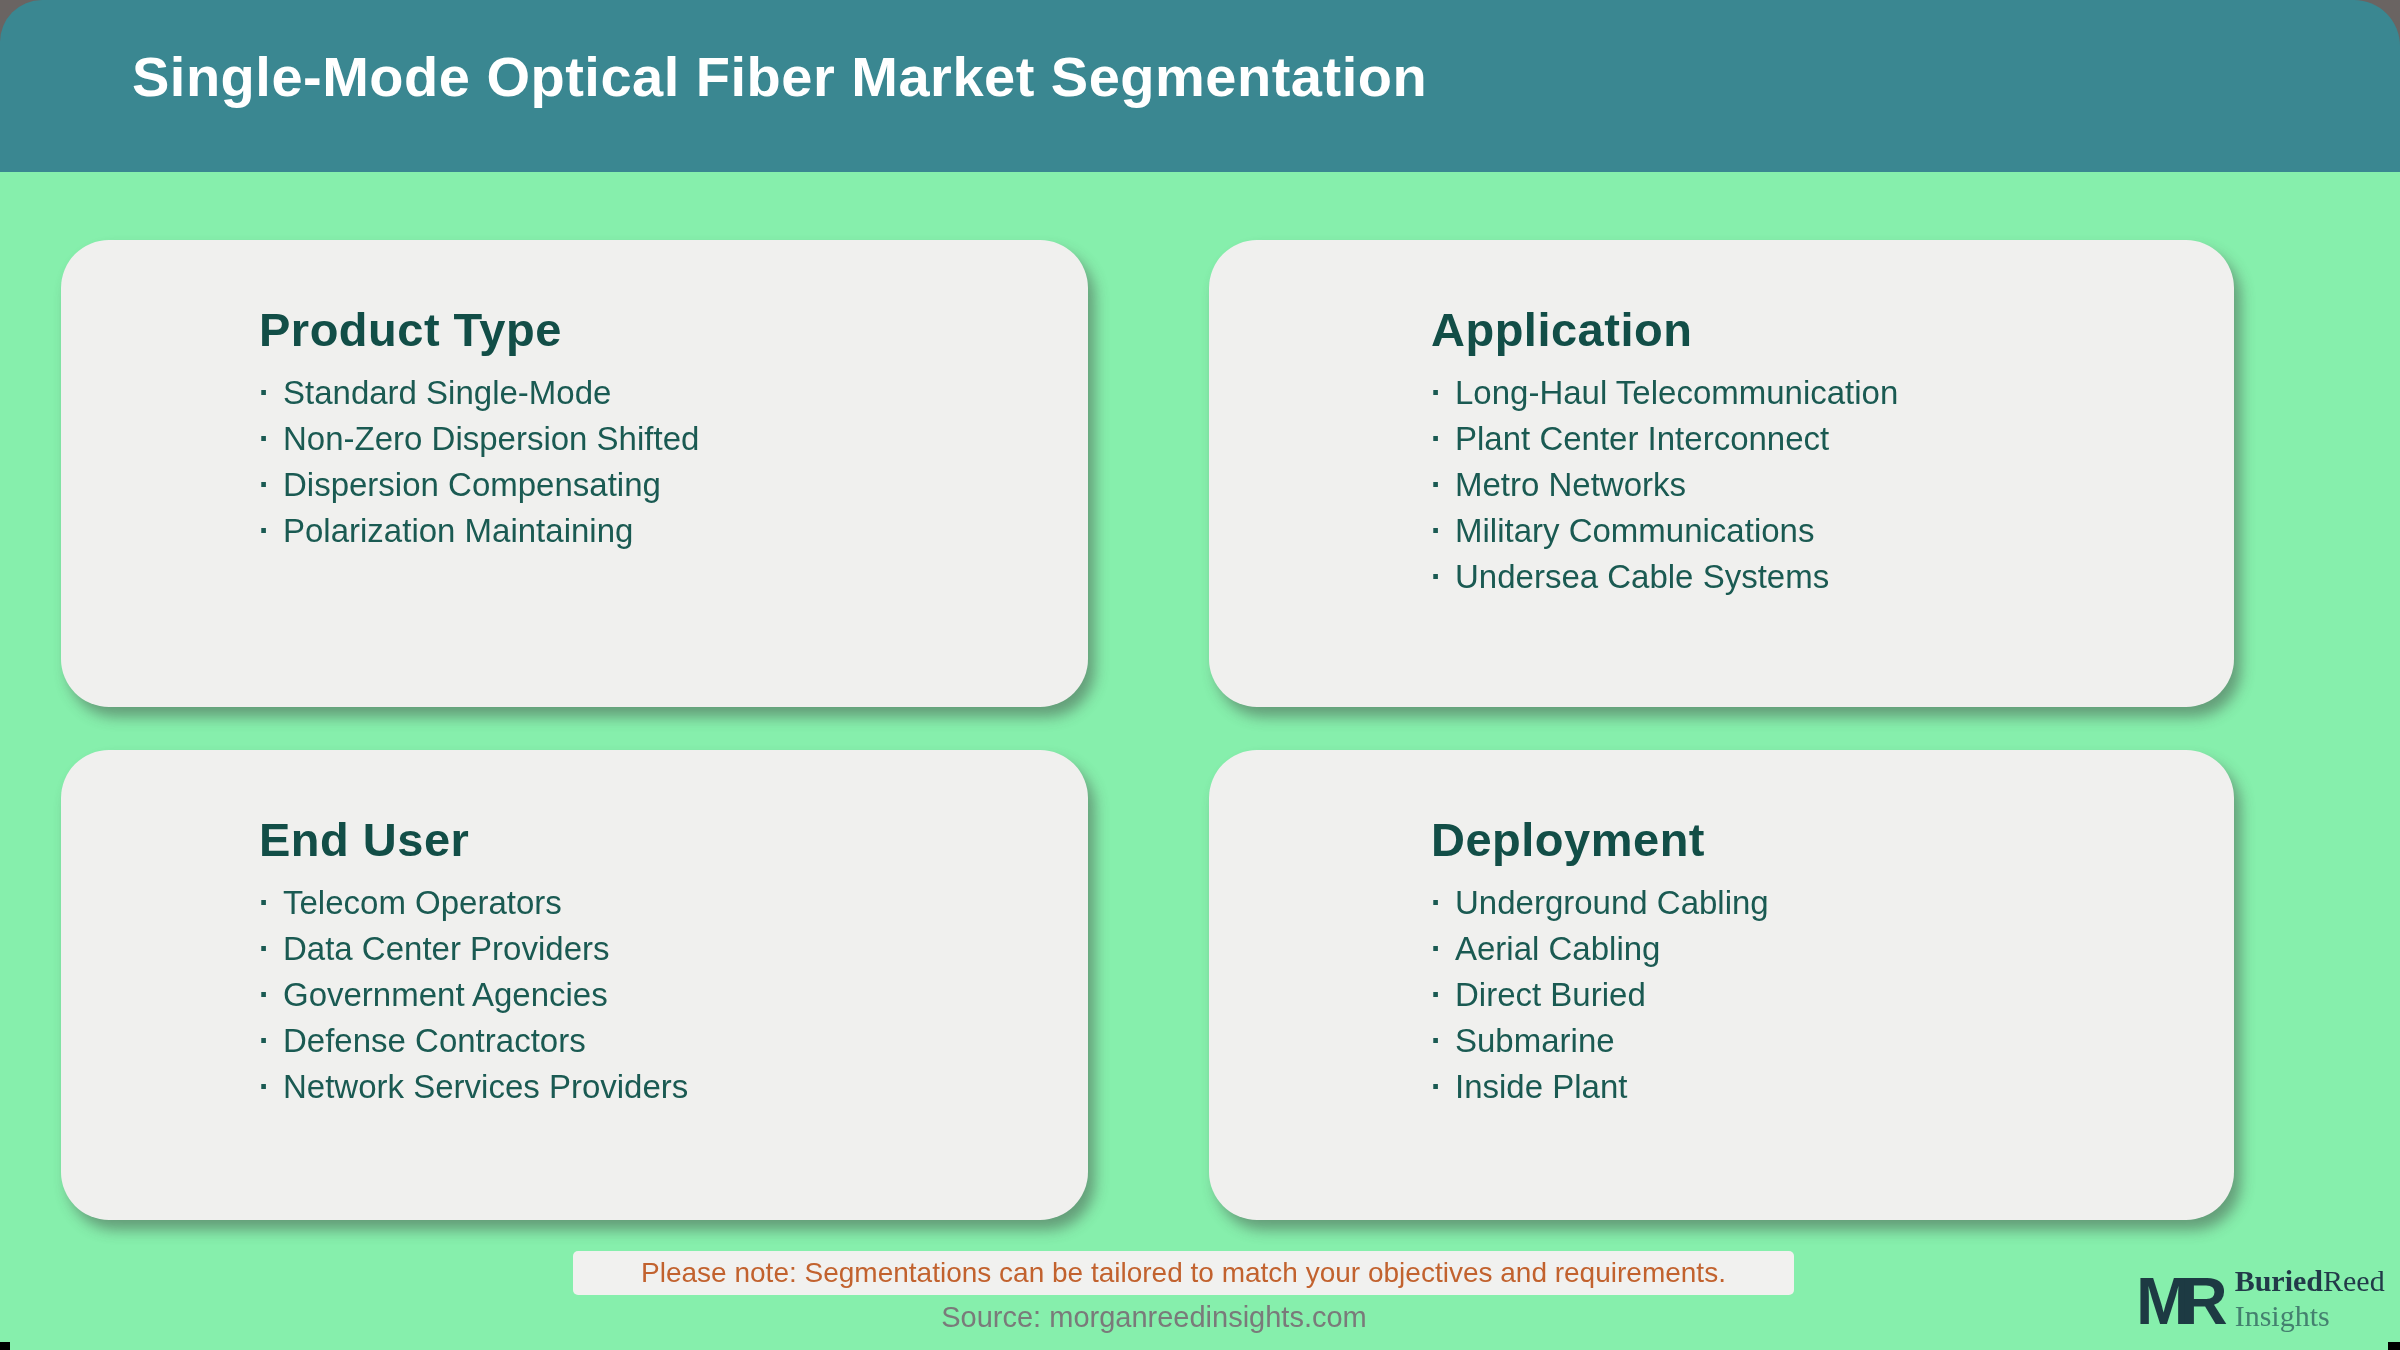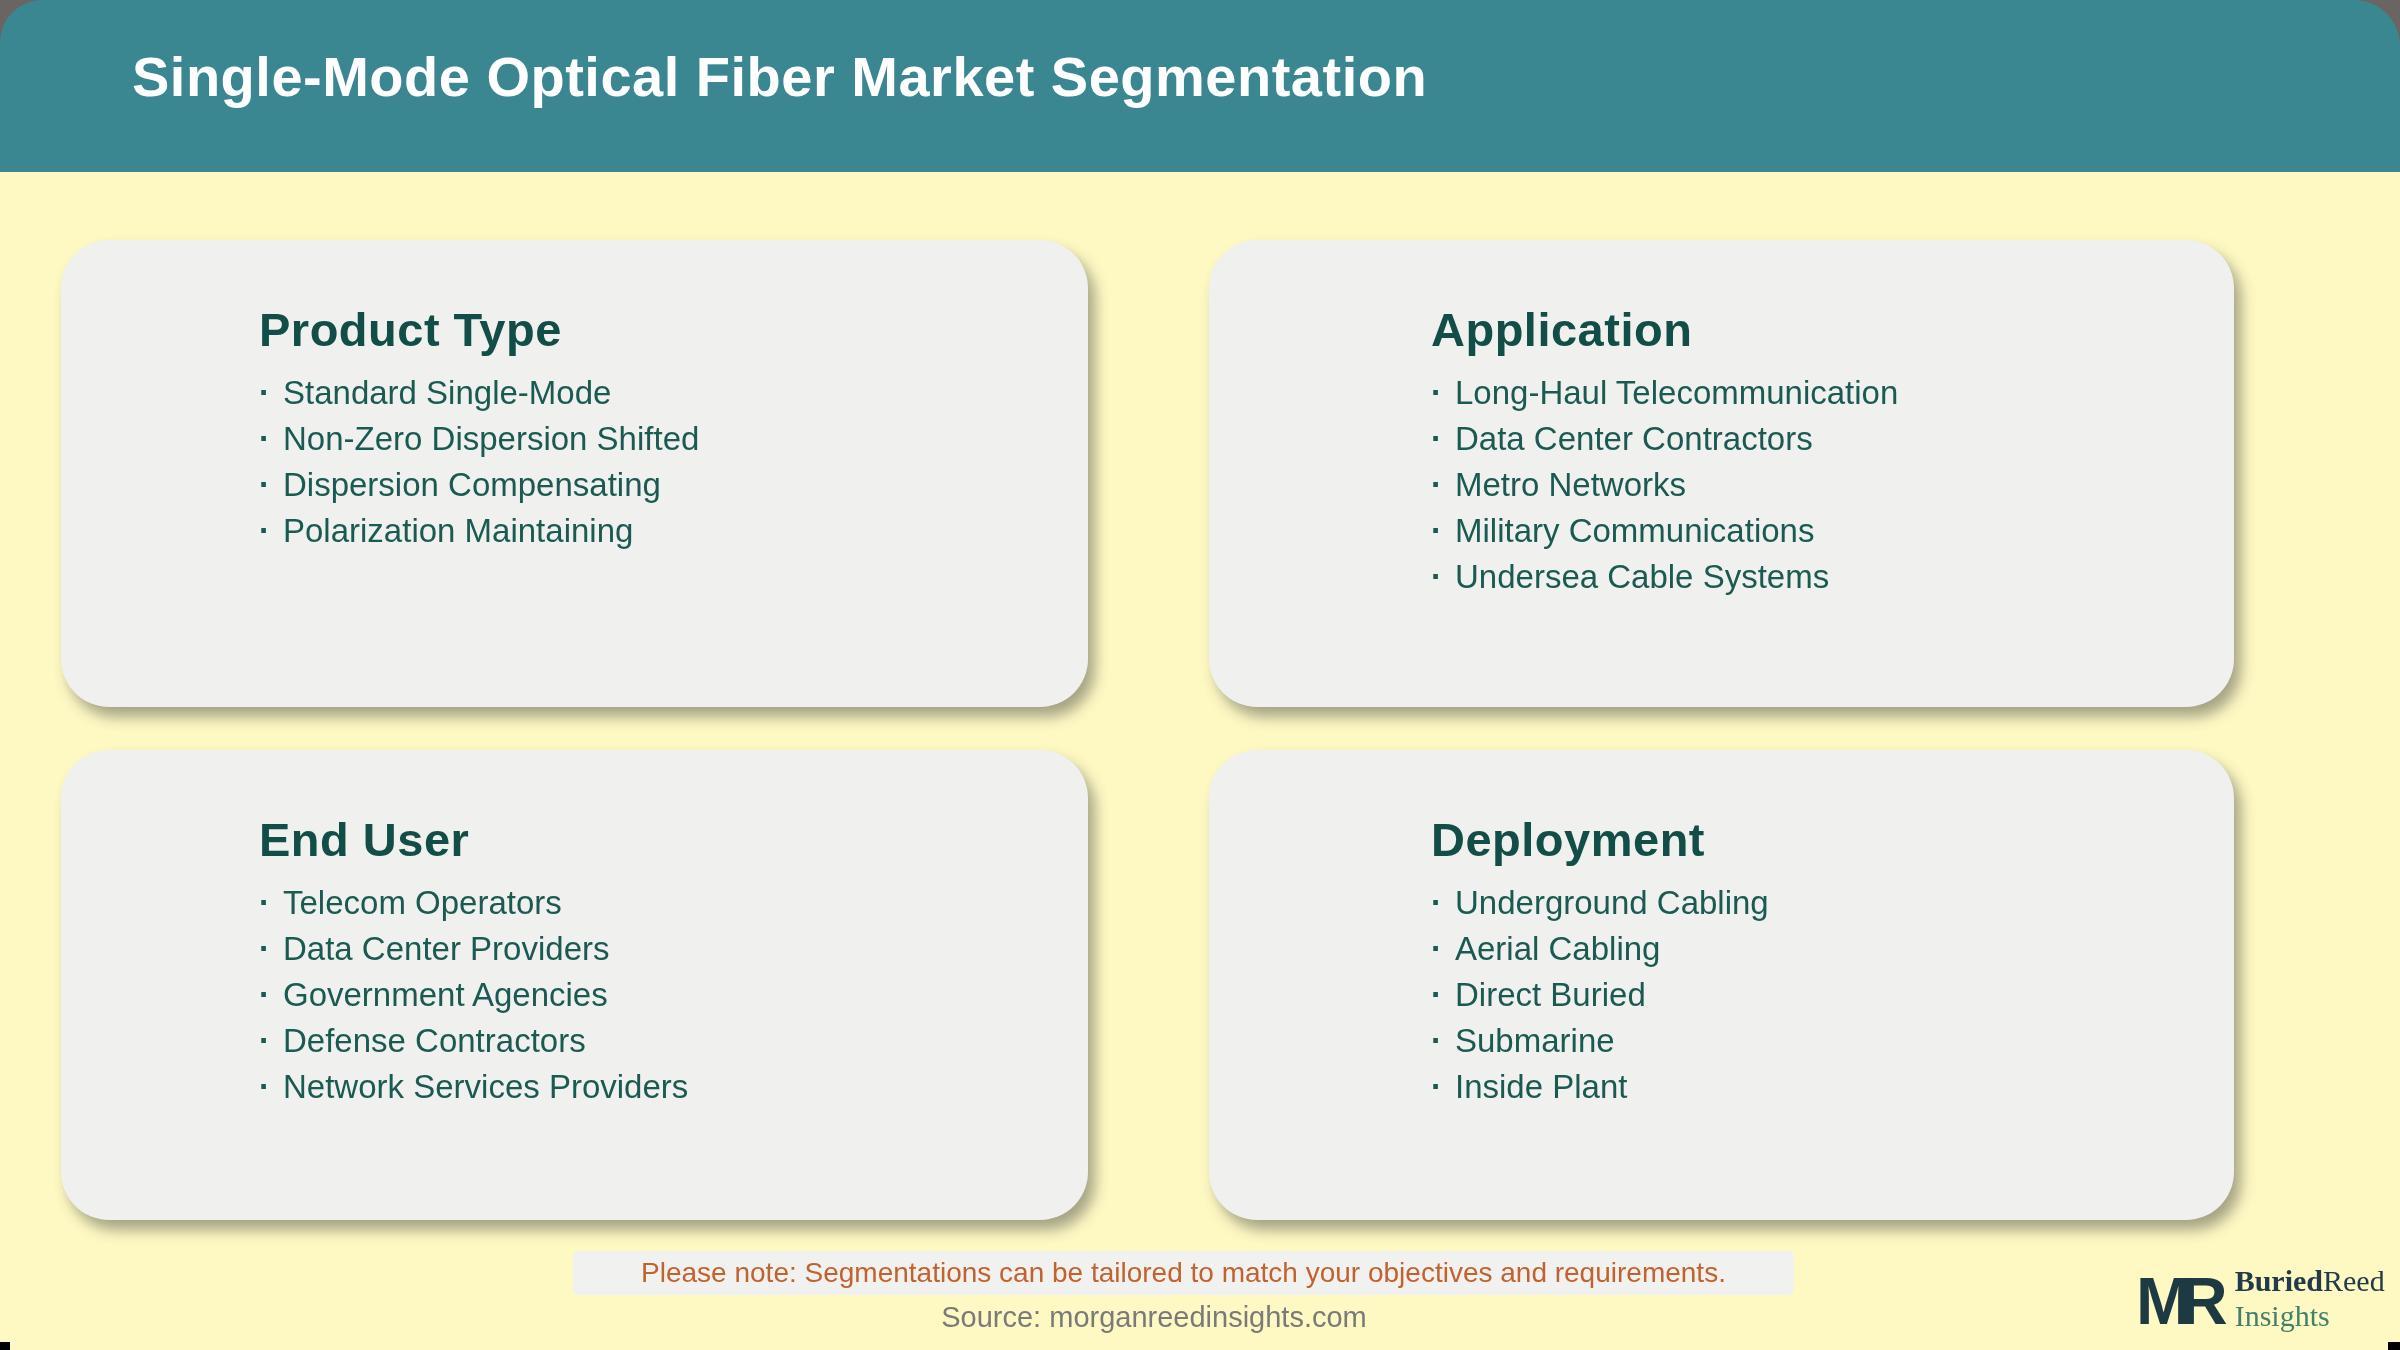--- a/index.html
+++ b/index.html
@@ -3,21 +3,21 @@
 <meta charset="utf-8">
 <style>
   * { margin: 0; padding: 0; box-sizing: border-box; }
   html, body { width: 2400px; height: 1350px; }
   body {
     font-family: "Liberation Sans", sans-serif;
     background: #ffffff;
     position: relative;
     overflow: hidden;
   }
-  .stage { position: absolute; inset: 0; width: 2400px; height: 1350px; background: #fef9c3; }
+  .stage { position: absolute; inset: 0; width: 2400px; height: 1350px; background: #86efac; }
 
   
   .top-strip {
     position: absolute; left: 0; top: 0; width: 2400px; height: 172px;
     background: #6a6462;
   }
   .header {
     position: absolute; left: 0; top: 0; width: 2400px; height: 172px;
     background: #3a8791;
     border-radius: 42px 46px 0 0;
@@ -98,21 +98,21 @@
         <li>Non-Zero Dispersion Shifted</li>
         <li>Dispersion Compensating</li>
         <li>Polarization Maintaining</li>
       </ul>
   </div>
 
   <div class="card card-2">
     <div class="card-title">Application</div>
     <ul class="card-list">
         <li>Long-Haul Telecommunication</li>
-        <li>Data Center Contractors</li>
+        <li>Plant Center Interconnect</li>
         <li>Metro Networks</li>
         <li>Military Communications</li>
         <li>Undersea Cable Systems</li>
       </ul>
   </div>
 
   <div class="card card-3">
     <div class="card-title">End User</div>
     <ul class="card-list">
         <li>Telecom Operators</li>

